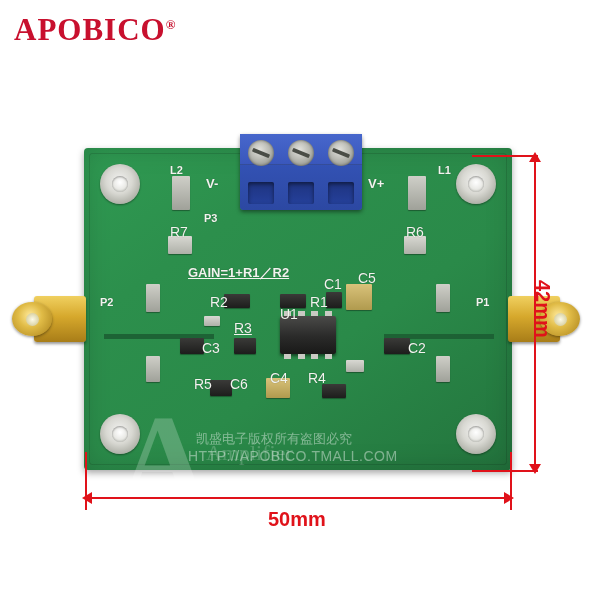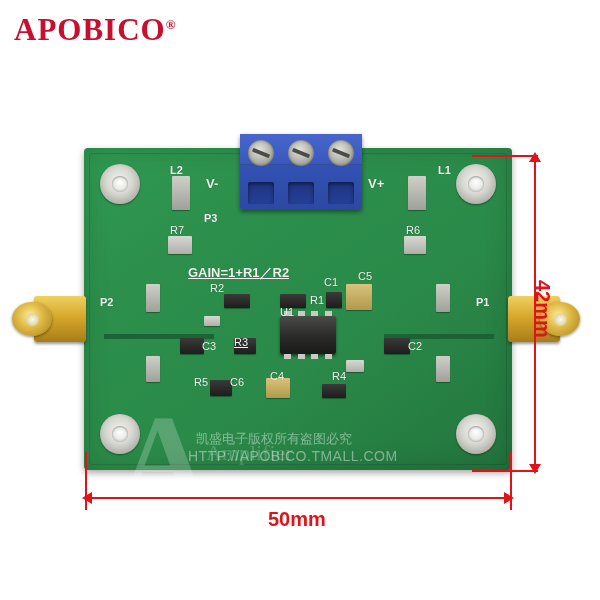--- a/index.html
+++ b/index.html
@@ -254,21 +254,21 @@
     width: 7px; height: 5px;
     background: #c9cac3;
     display: block;
   }
 
   
   .silk {
     position: absolute;
     color: #f2f4ef;
     font-family: "Liberation Sans", sans-serif;
-    font-size: 11px;
+    font-size: 14px;
     white-space: nowrap;
     text-shadow: 0 0 1px rgba(0,0,0,0.45);
   }
   .silk.big {
     font-size: 13px;
     font-weight: bold;
   }
   .silk.mid {
     font-size: 11px;
     font-weight: bold;
@@ -401,25 +401,25 @@
 
     <div class="silk mid" style="left:86px;  top:16px;">L2</div>
     <div class="silk mid" style="left:330px; top:16px;margin-left:24px;">L1</div>
     <div class="silk big" style="left:122px; top:28px;">V-</div>
     <div class="silk big" style="left:284px; top:28px;">V+</div>
     <div class="silk mid" style="left:120px; top:64px;">P3</div>
     <div class="silk mid" style="left:16px;  top:148px;">P2</div>
     <div class="silk mid" style="left:392px; top:148px;">P1</div>
     <div class="silk" style="left:86px;  top:76px;">R7</div>
     <div class="silk" style="left:322px; top:76px;">R6</div>
-    <div class="silk" style="left:126px; top:134px;">R2</div>
+    <div class="silk" style="left:126px; top:146px;">R2</div>
     <div class="silk" style="left:226px; top:146px;">R1</div>
     <div class="silk" style="left:110px; top:228px;text-align:center;">R5</div>
-    <div class="silk" style="left:248px; top:222px;">R4</div>
-    <div class="silk" style="left:150px; top:188px;text-decoration:underline;">R3</div>
+    <div class="silk" style="left:224px; top:222px;">R4</div>
+    <div class="silk" style="left:150px; top:172px;text-decoration:underline;">R3</div>
     <div class="silk" style="left:240px; top:128px;text-align:center;">C1</div>
     <div class="silk" style="left:274px; top:122px;">C5</div>
     <div class="silk" style="left:118px; top:192px;">C3</div>
     <div class="silk" style="left:324px; top:192px;">C2</div>
     <div class="silk" style="left:146px; top:228px;">C6</div>
     <div class="silk" style="left:186px; top:222px;">C4</div>
     <div class="silk" style="left:196px; top:158px;">U1</div>
     <div class="silk big" style="left:104px; top:116px;text-decoration:underline;">GAIN=1+R1／R2</div>
   </div>
 

